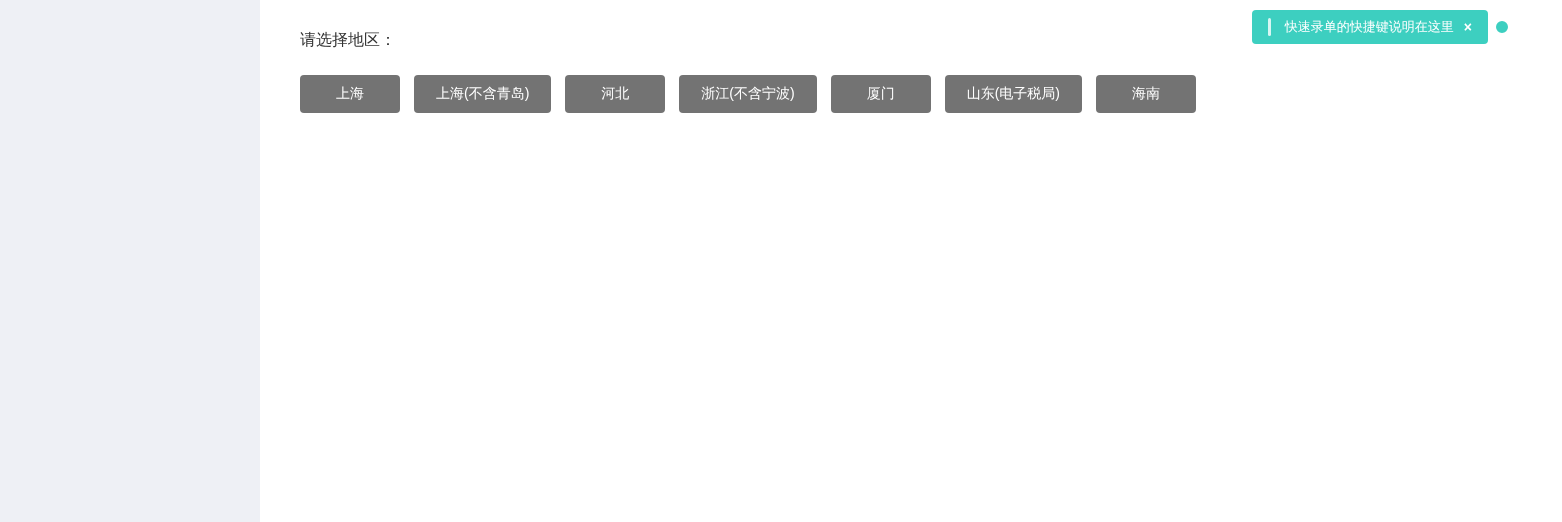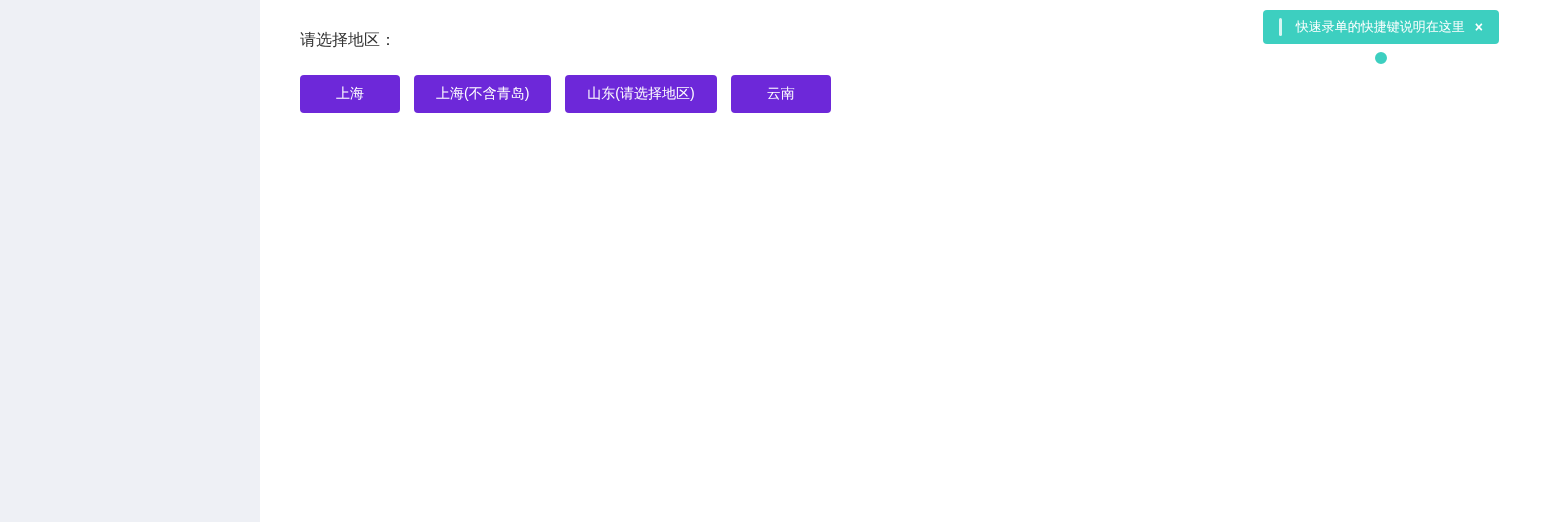--- a/index.html
+++ b/index.html
@@ -43,40 +43,39 @@
       margin-bottom: 24px;
     }
 
     .region-buttons {
       display: flex;
       flex-wrap: wrap;
       gap: 14px;
     }
 
     .region-btn {
-      background: #6d28d9;
+      background: #737373;
       border: none;
       border-radius: 4px;
       padding: 10px 22px;
       font-size: 14px;
       color: #fff;
       cursor: pointer;
       min-width: 100px;
       text-align: center;
       transition: background 0.2s;
     }
 
     .tooltip-container {
       position: absolute;
       top: 10px;
-      right: 63px;
+      right: 54px;
       display: flex;
       align-items: center;
       gap: 8px;
-      flex-direction: column;
     }
 
     .tooltip-bubble {
       background: #3dcfc0;
       color: #fff;
       font-size: 13px;
       padding: 8px 16px;
       border-radius: 4px;
       display: flex;
       align-items: center;
@@ -116,22 +115,25 @@
 
 <div class="left-sidebar"></div>
 
 <div class="main-content">
   <div class="page-title">请选择地区：</div>
 
   <div class="region-buttons">
 
   <button class="region-btn">上海</button>
       <button class="region-btn">上海(不含青岛)</button>
-      <button class="region-btn">山东(请选择地区)</button>
-      <button class="region-btn">云南</button>
+      <button class="region-btn">河北</button>
+      <button class="region-btn">浙江(不含宁波)</button>
+      <button class="region-btn">厦门</button>
+      <button class="region-btn">山东(电子税局)</button>
+      <button class="region-btn">海南</button>
     </div>
 </div>
 
 <div class="tooltip-container">
   <div class="tooltip-bubble">
     <span>快速录单的快捷键说明在这里</span>
     <span class="tooltip-close">×</span>
   </div>
   <div class="tooltip-dot"></div>
 </div>

